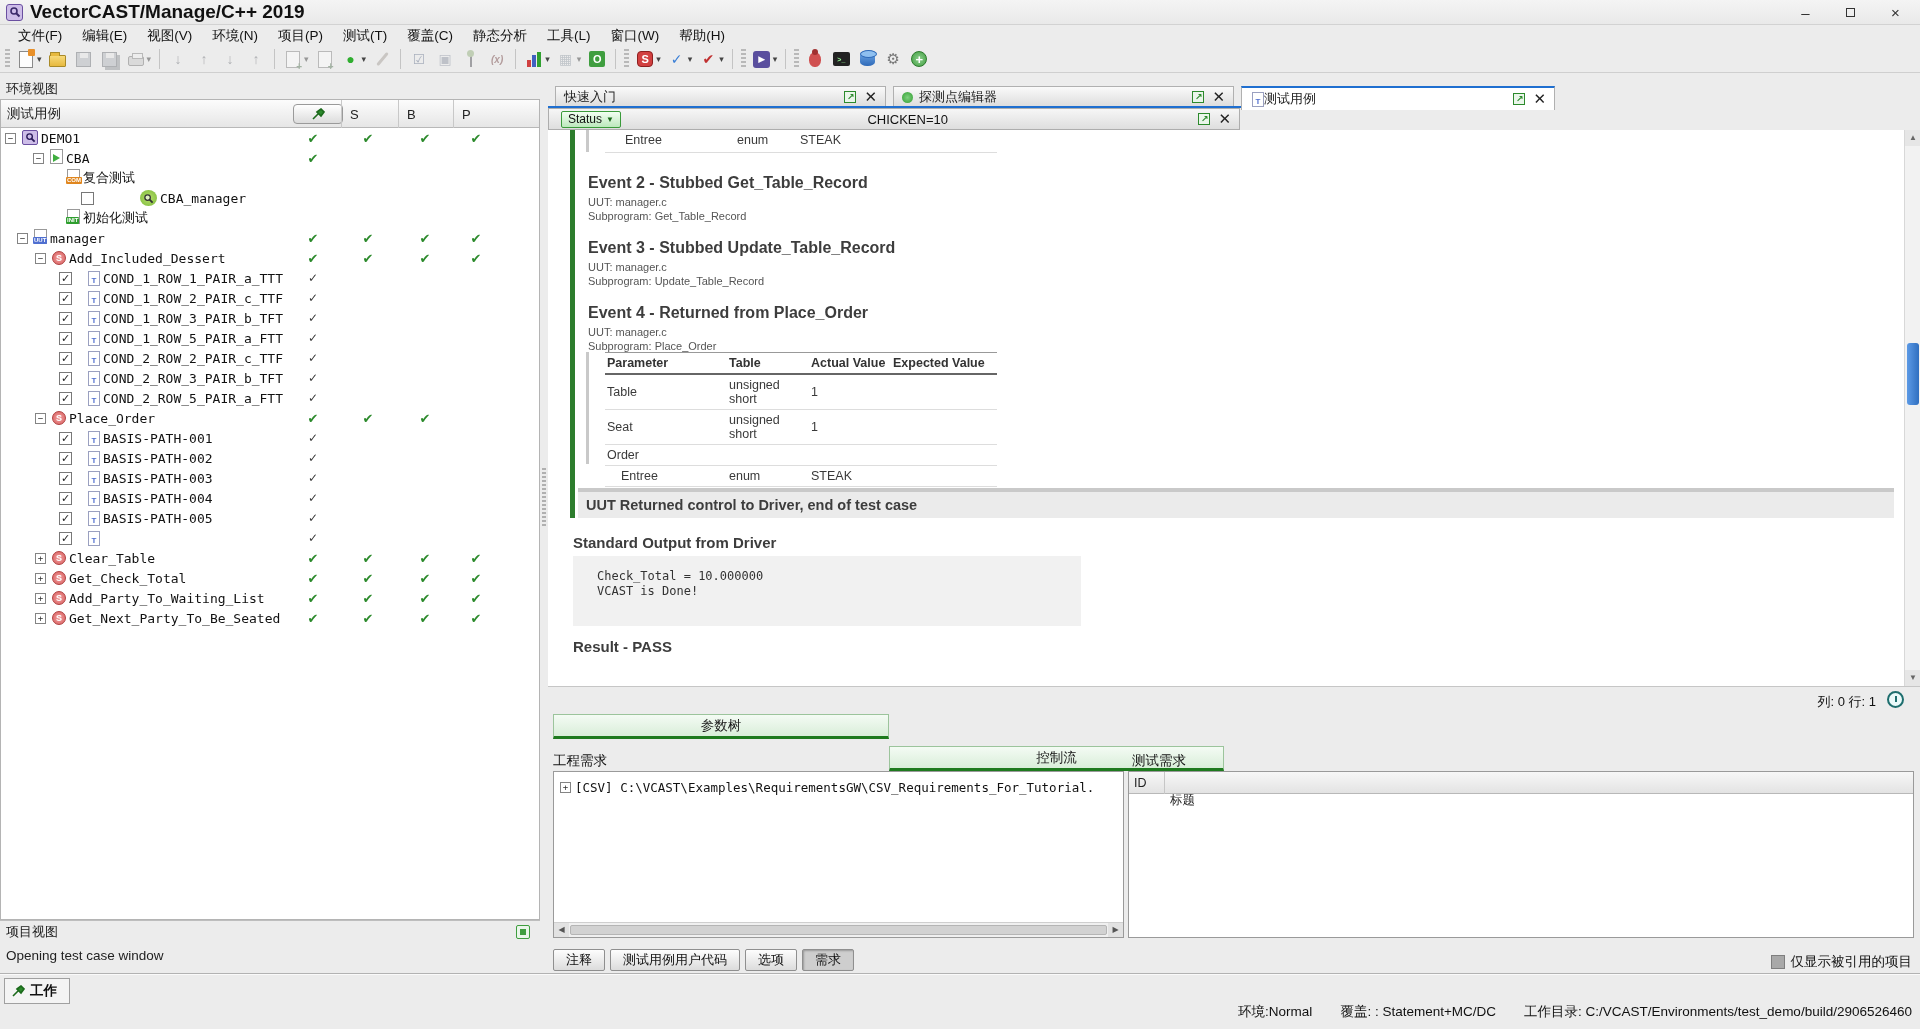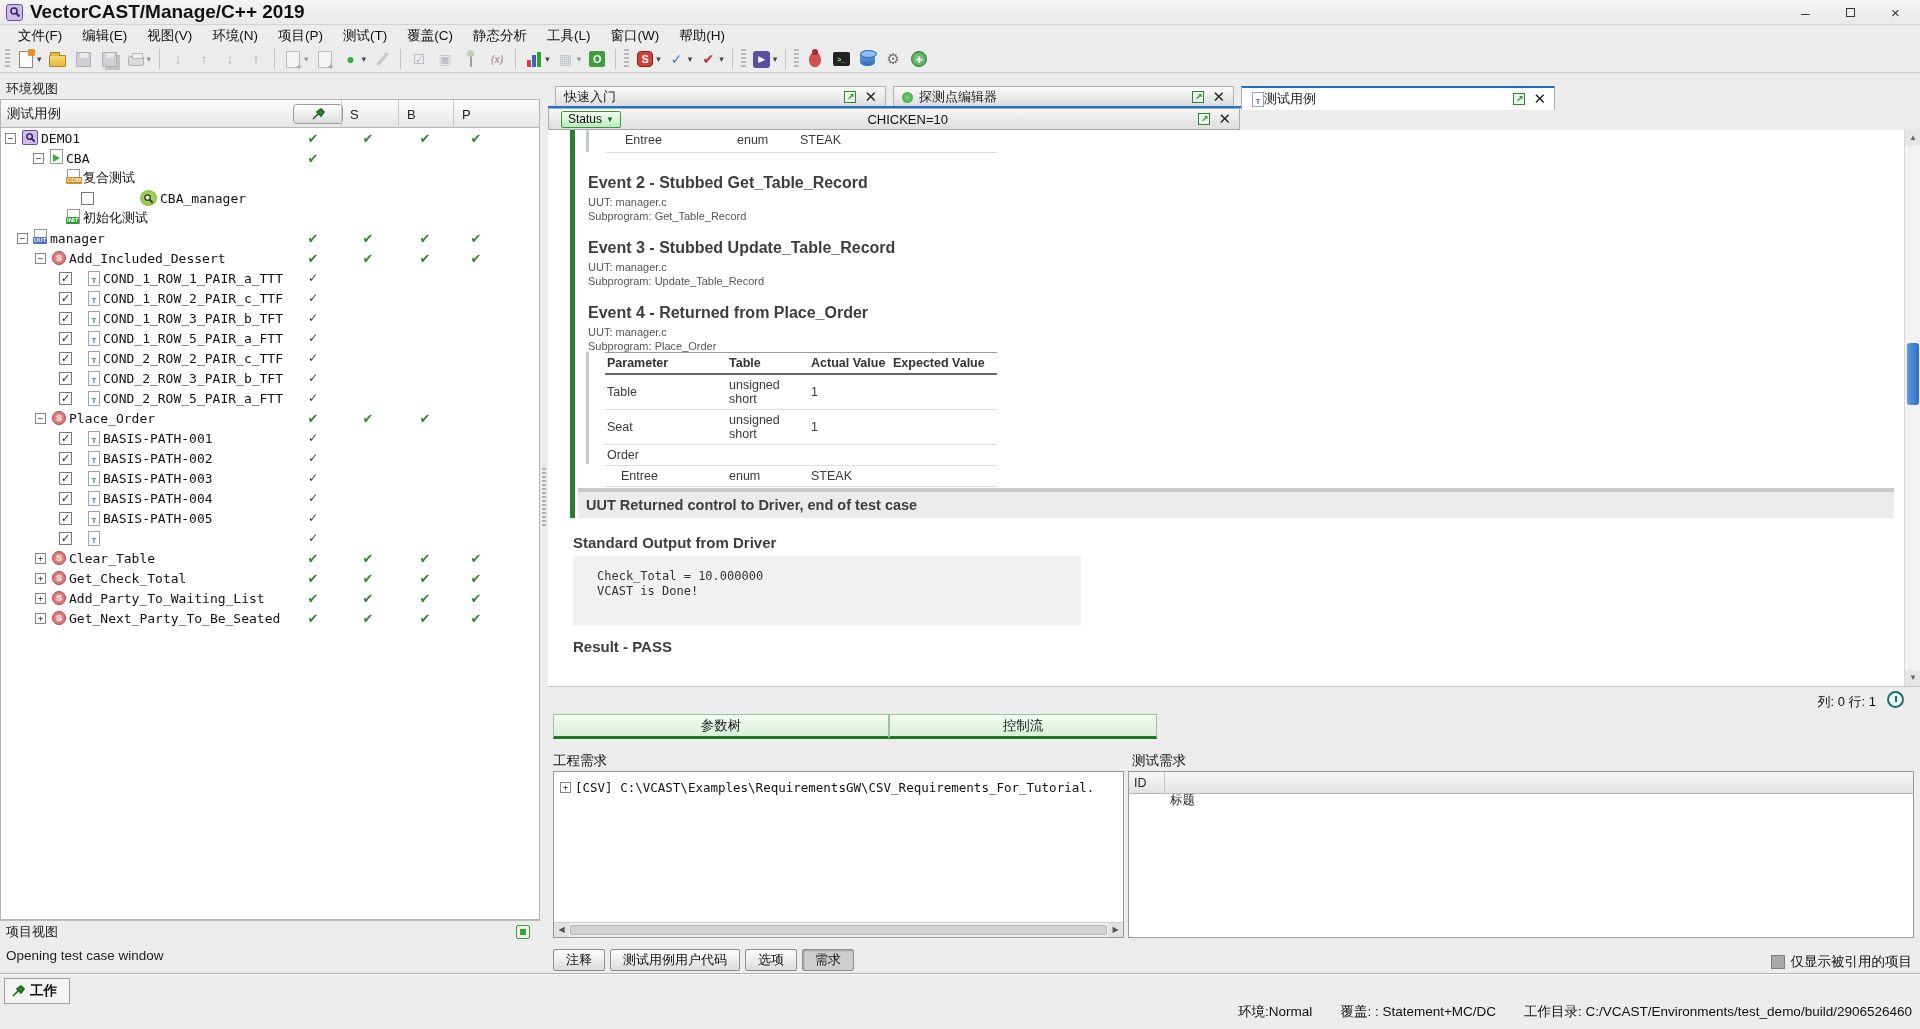--- a/index.html
+++ b/index.html
@@ -841,21 +841,21 @@
     <span class="arr" style="bottom:0;">▼</span>
   </div>
 
   <div class="colrow">
     <span class="txt">列: 0 行: 1</span>
     <span class="clock"></span>
   </div>
 
   <div class="btabs" id="btabs">
       <div class="btab" style="left: 5px; width: 336px;">参数树</div>
-      <div class="btab" style="left: 341px; width: 268px;">控制流</div>
+      <div class="btab" style="left: 341px; width: 335px; margin-top: 32px;">控制流</div>
     </div>
 
   <span class="req-label" style="left:553px;top:752px;">工程需求</span>
   <div class="reqbox" style="left:553px;top:771px;width:571px;height:167px;">
     <div class="csvline">
       <span class="texp">+</span>
       <span class="txt">[CSV] C:\VCAST\Examples\RequirementsGW\CSV_Requirements_For_Tutorial.</span>
     </div>
     <div class="hscroll">
       <span class="harr" style="left:0;">◀</span>

